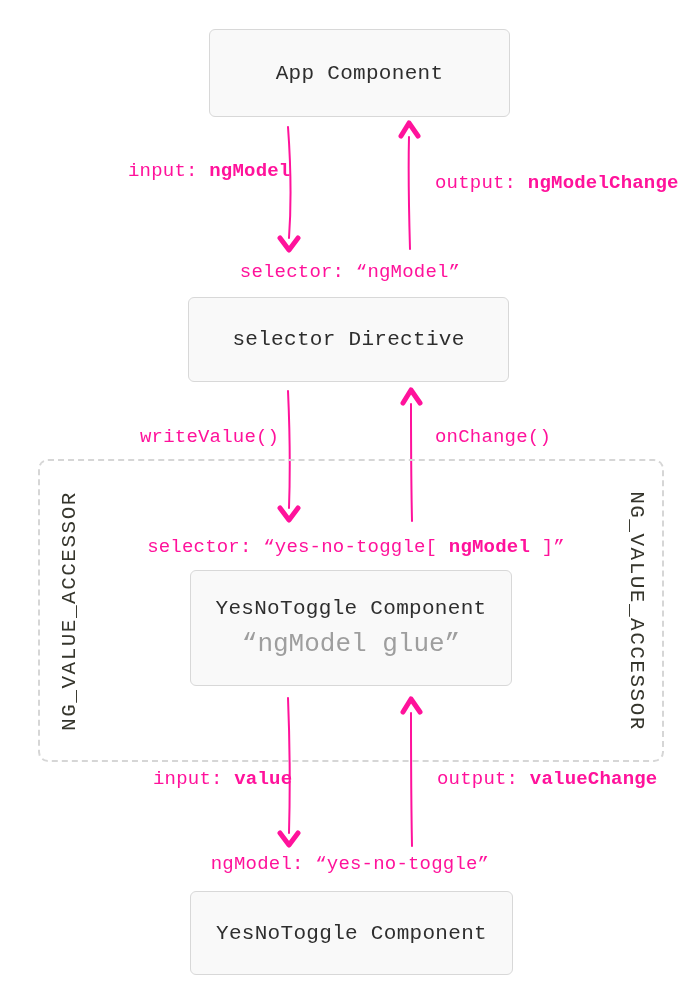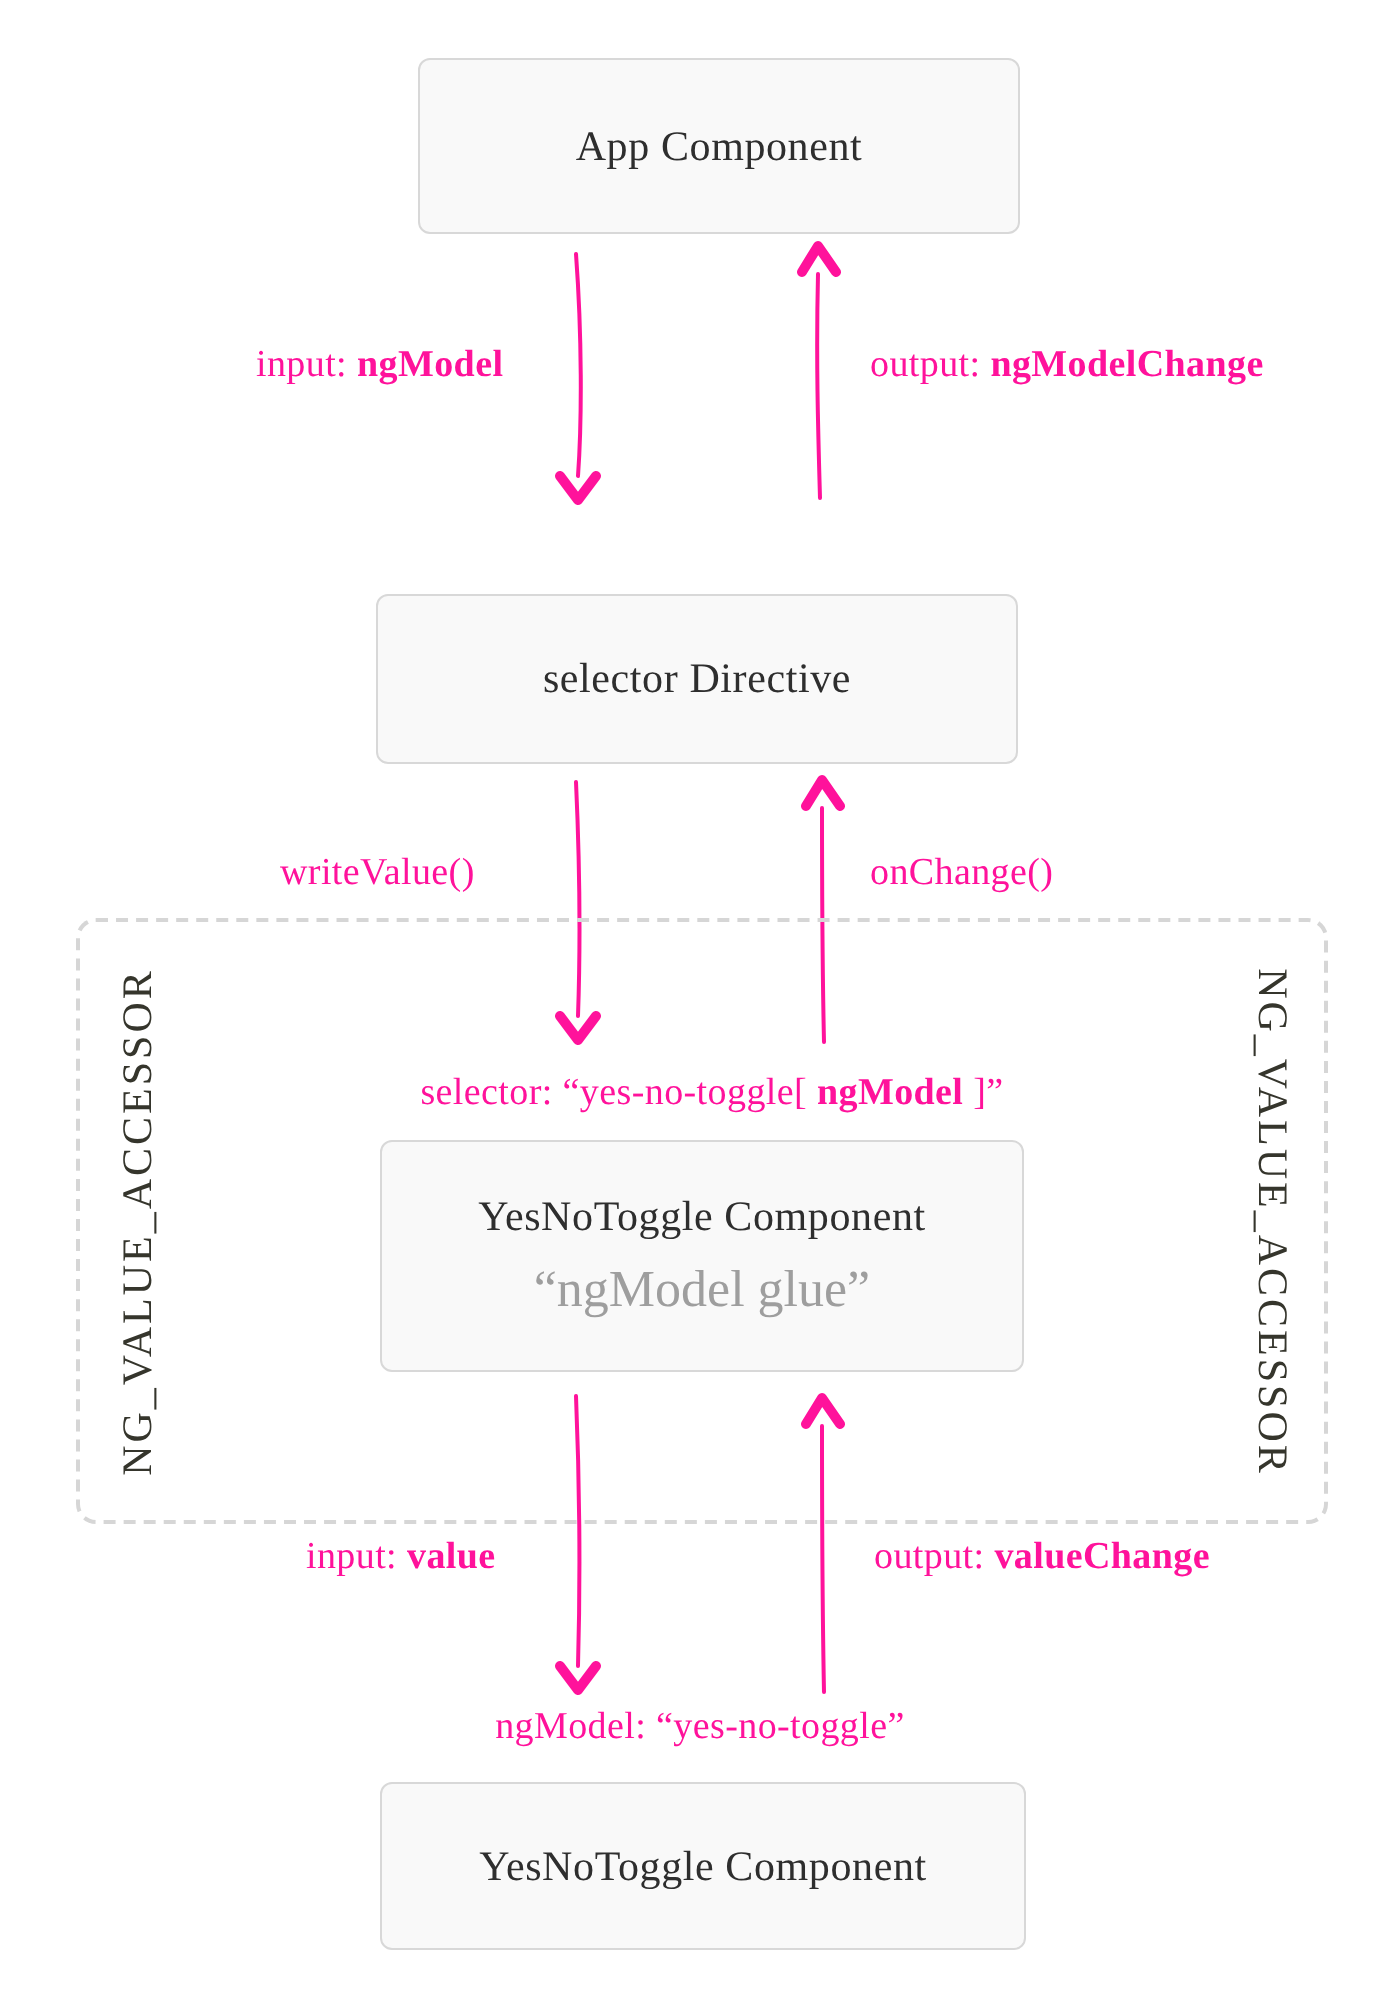--- a/index.html
+++ b/index.html
@@ -1,18 +1,18 @@
 <!DOCTYPE html>
 <html><head>
 <meta charset="utf-8">
 <style>
   html,body { margin:0; padding:0; background:#ffffff; }
   .canvas {
     position:relative; width:700px; height:1008px; background:#ffffff;
-    font-family:Liberation Serif, serif; overflow:hidden;
+    font-family:Liberation Mono, monospace; overflow:hidden;
   }
   .box {
     position:absolute; background:#f9f9f9; border:1px solid #d8d8d8;
     border-radius:6px; display:flex; flex-direction:column;
     align-items:center; justify-content:center; box-sizing:border-box;
   }
   .box .title { font-size:21px; color:#2e2e2e; letter-spacing:0.3px; white-space:nowrap; }
   .box .subtitle { font-size:26px; color:#9e9e9e; margin-top:9px; white-space:nowrap; }
   .plabel {
     position:absolute; color:#ff129b; font-size:19px; white-space:nowrap;
@@ -35,21 +35,21 @@
   .arrow .shaft { stroke-width:2; stroke-linecap:round; }
   .arrow .head  { stroke-width:5; stroke-linecap:round; stroke-linejoin:round; }
 
   
   #box-app              { left:209px; top:29px;  width:301px; height:88px;  }
   #box-ngmodel-directive{ left:188px; top:297px; width:321px; height:85px;  }
   #box-yesno-directive  { left:190px; top:570px; width:322px; height:116px; }
   #box-yesno-component  { left:190px; top:891px; width:323px; height:84px;  }
 
   
-  #lbl-input-ngmodel        { left:128px; top:172px; }
+  #lbl-input-ngmodel        { left:128px; top:160px; }
   #lbl-output-ngmodelchange { left:435px; top:172px; }
   #lbl-selector-ngmodel     { top:261px; }
   #lbl-writevalue           { left:140px; top:426px; }
   #lbl-onchange             { left:435px; top:426px; }
   #lbl-selector-yesno-ngmodel { top:536px;padding-left:12px; }
   #lbl-input-value          { left:153px; top:768px; }
   #lbl-output-valuechange   { left:437px; top:768px; }
   #lbl-selector-yesno       { top:853px; }
 
   
@@ -77,20 +77,21 @@
     <path class="shaft" d="M12,130 C11,95 10,60 11,18"></path>
     <path class="head" d="M3,17 L11,4 L20,17"></path>
   </svg>
 
   <div class="plabel" id="lbl-input-ngmodel">
     <span>input: </span><span class="bold">ngModel</span>
   </div>
   <div class="plabel" id="lbl-output-ngmodelchange">
     <span>output: </span><span class="bold">ngModelChange</span>
   </div>
+  <div class="plabel center-label" id="lbl-selector-ngmodel">selector: “ngModel”</div>
 
   <div class="box" id="box-ngmodel-directive">
     <div class="title">selector Directive</div>
   </div>
 
   <svg class="arrow" id="arrow-down-2" width="24" height="134">
     <path class="shaft" d="M11,1 C13,45 13,90 12,118"></path>
     <path class="head" d="M3,118 L12,130 L21,118"></path>
   </svg>
   <svg class="arrow" id="arrow-up-2" width="24" height="136">

